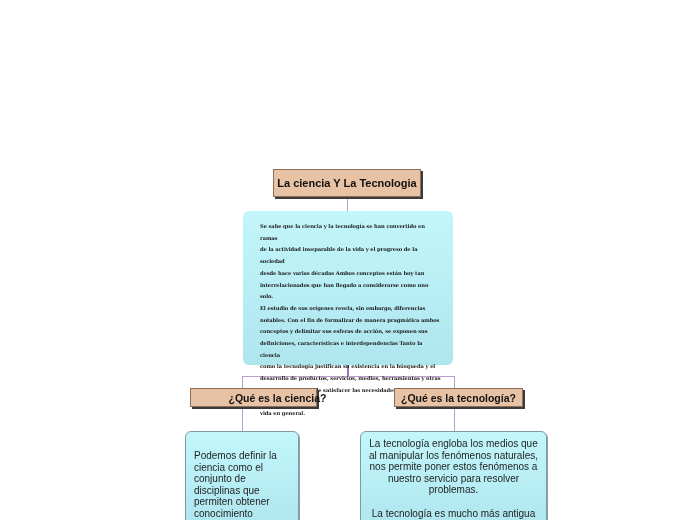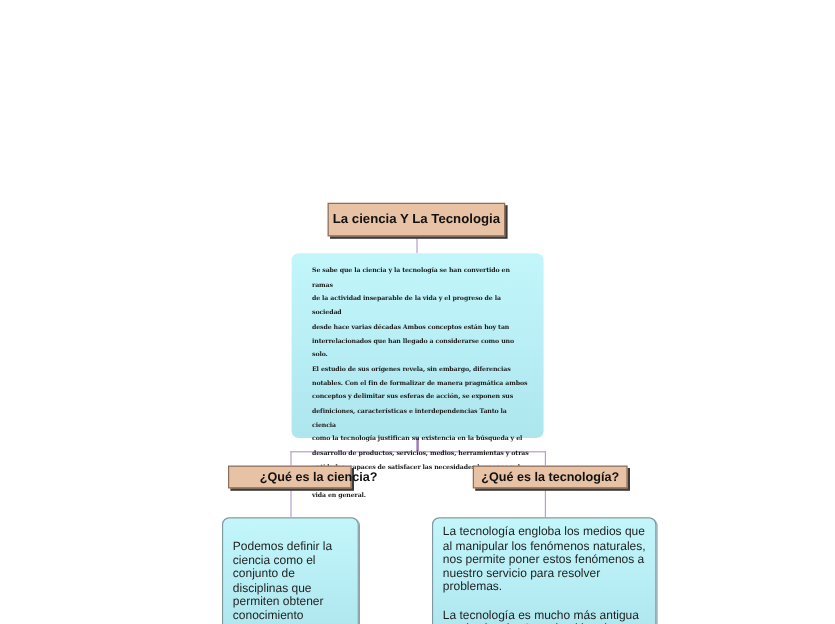--- a/index.html
+++ b/index.html
@@ -36,21 +36,21 @@
     .root {
       left: 273px; top: 169px;
       width: 148px; height: 28px;
       font-size: 11px;
     }
     .sub {
       height: 19px;
       font-size: 10.5px;
       top: 388px;
     }
-    .sub-left { left: 190px; width: 103px; padding-left: 48px; }
+    .sub-left { left: 190px; width: 127px; padding-left: 48px; }
     .sub-right { left: 394px; width: 129px; }
 
     .note {
       position: absolute;
       background: linear-gradient(to bottom, #c2f6fb 0%, #aee6ee 100%);
       border-radius: 6px;
       box-sizing: border-box;
     }
     .note-main {
       left: 243px; top: 211px;
@@ -73,21 +73,21 @@
       overflow: hidden;
     }
     .note-left {
       left: 185px; width: 114px; height: 100px;
       padding: 18px 8px 0 8px;
     }
     .note-right {
       left: 360px; width: 187px; height: 100px;
       padding: 6px 8px 0 8px;
     }
-    .note-right p { margin: 0 0 11.6px 0; }
+    .note-right p { margin: 0 0 11.6px 0; text-align: center; }
 
     .line { position: absolute; background: #b89fcc; }
     .line-dark { background: #9a79b8; }
   </style>
 </head>
 <body>
 
 <div class="canvas">
 
   <div class="line" style="left:347px; top:197px; width:1px; height:14px;"></div>

